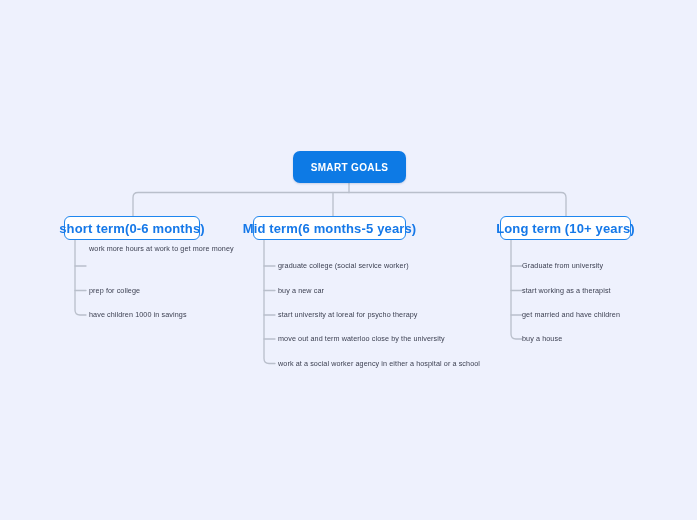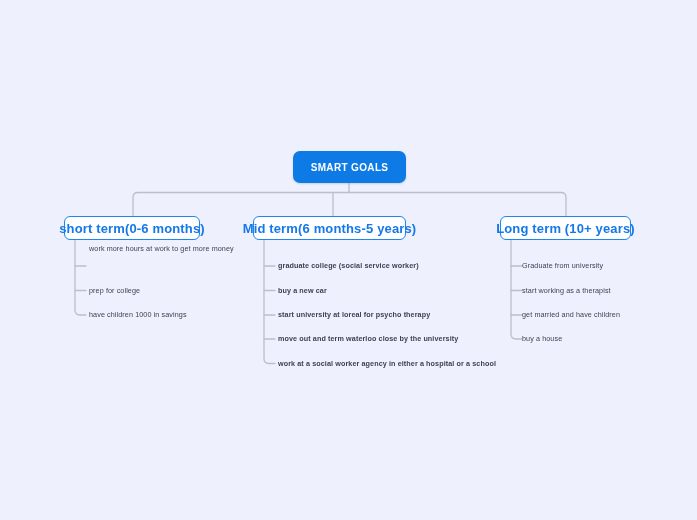--- a/index.html
+++ b/index.html
@@ -86,21 +86,21 @@
     align-items: center;
     white-space: nowrap;
   }
   .leaf-item .leaf-label {
     color: #3d4152;
     font-size: 7.2px;
     letter-spacing: 0.1px;
     line-height: 12px;
   }
   .leaf-col-0 { left: 89px; }
-  .leaf-col-1 { left: 278px; font-weight: bold; }
+  .leaf-col-1 { left: 278px; }
   .leaf-col-2 { left: 506px; margin-left: 16px; }
 </style>
 </head>
 <body>
 
 <div id="canvas">
 
   <svg id="edges" viewBox="0 0 697 520" xmlns="http://www.w3.org/2000/svg">
     <g fill="none" stroke="#b9bfcb" stroke-width="1.3" stroke-linecap="round">
 

